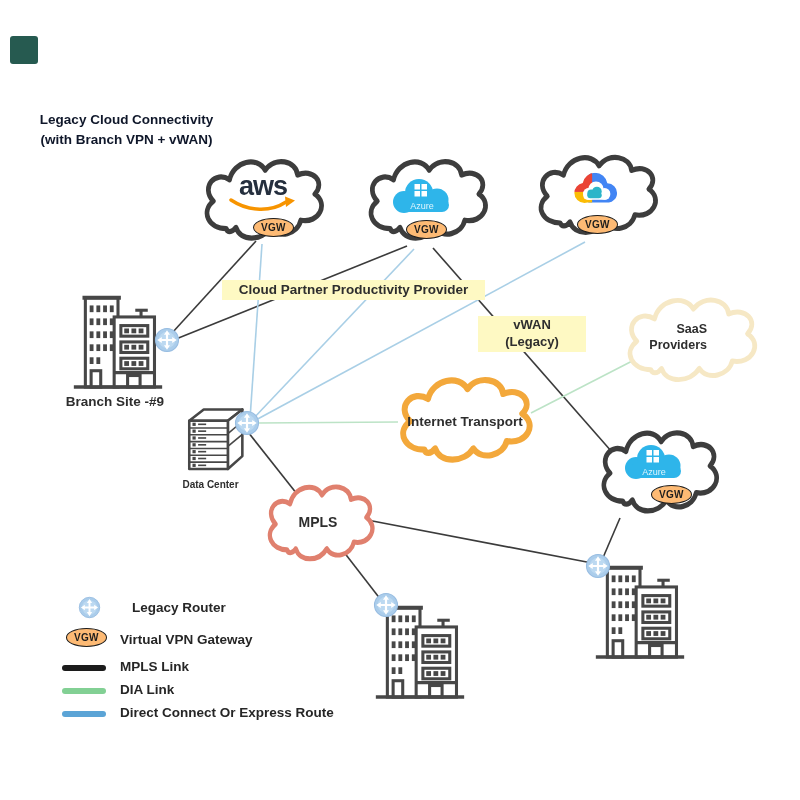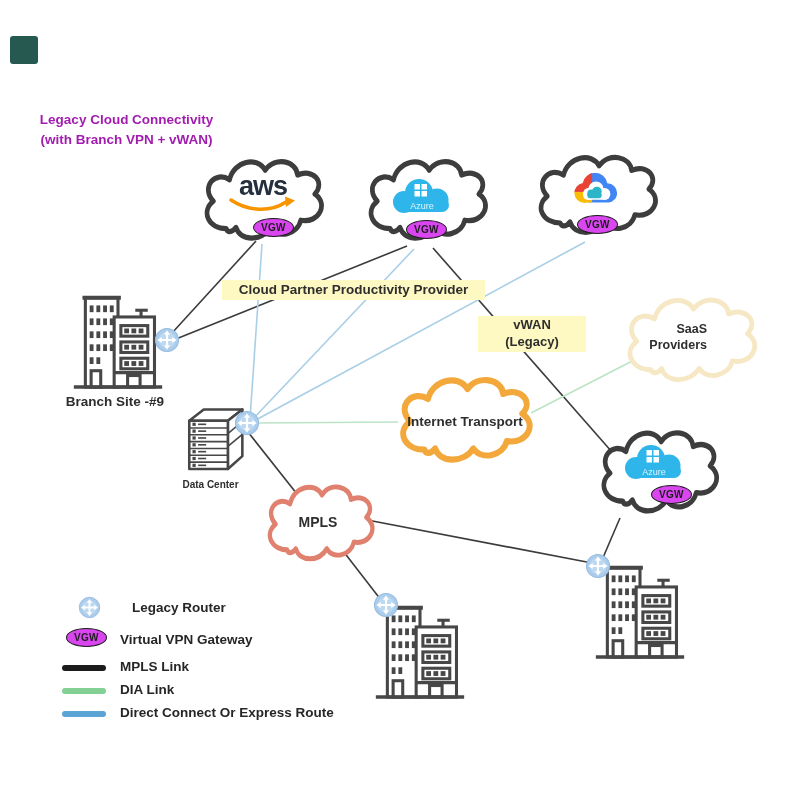--- a/index.html
+++ b/index.html
@@ -8,25 +8,25 @@
   .wires{position:absolute;left:0;top:0;z-index:1;}
   .node{position:absolute;z-index:2;}
   .overlay{position:absolute;z-index:4;}
   .lbl{position:absolute;z-index:3;font-weight:bold;color:#2e2e2e;text-align:center;line-height:1.3;}
   .cloud{position:absolute;z-index:2;overflow:visible;}
   .cloud use{fill:#ffffff;stroke-linejoin:round;stroke-linecap:round;}
   .st-gray{stroke:#3d3d3d;stroke-width:4.4;}
   .st-orange{stroke:#f3a83b;stroke-width:5;}
   .st-salmon{stroke:#e0806e;stroke-width:4.5;}
   .st-cream{stroke:#f6e8c5;stroke-width:4;}
-  .vgw{position:absolute;z-index:5;display:inline-block;background:#d946ef;border:1.7px solid #1d1d1d;
+  .vgw{position:absolute;z-index:5;display:inline-block;background:#fdba74;border:1.7px solid #1d1d1d;
        border-radius:50%;padding:3px 7px;font-size:10px;font-weight:bold;color:#1d1d1d;letter-spacing:.3px;text-align:right;}
   .whitebg{background:#fef9c3;padding:1px 4px;}
   .title{position:absolute;z-index:3;font-weight:bold;font-size:13.5px;line-height:19.5px;
-         text-align:center;color:#a21caf;}
+         text-align:center;color:#0f172a;}
   .legend-label{position:absolute;z-index:3;font-size:13.5px;font-weight:bold;color:#262626;}
   .swatch{position:absolute;z-index:3;width:44px;height:6px;border-radius:3px;}
   .corner-square{position:absolute;z-index:3;width:28px;height:28px;border-radius:3px;background:#265a50;}
 </style>
 </head>
 <body>
 
 <div id="canvas">
 
   <svg width="0" height="0" style="position:absolute" aria-hidden="true">

